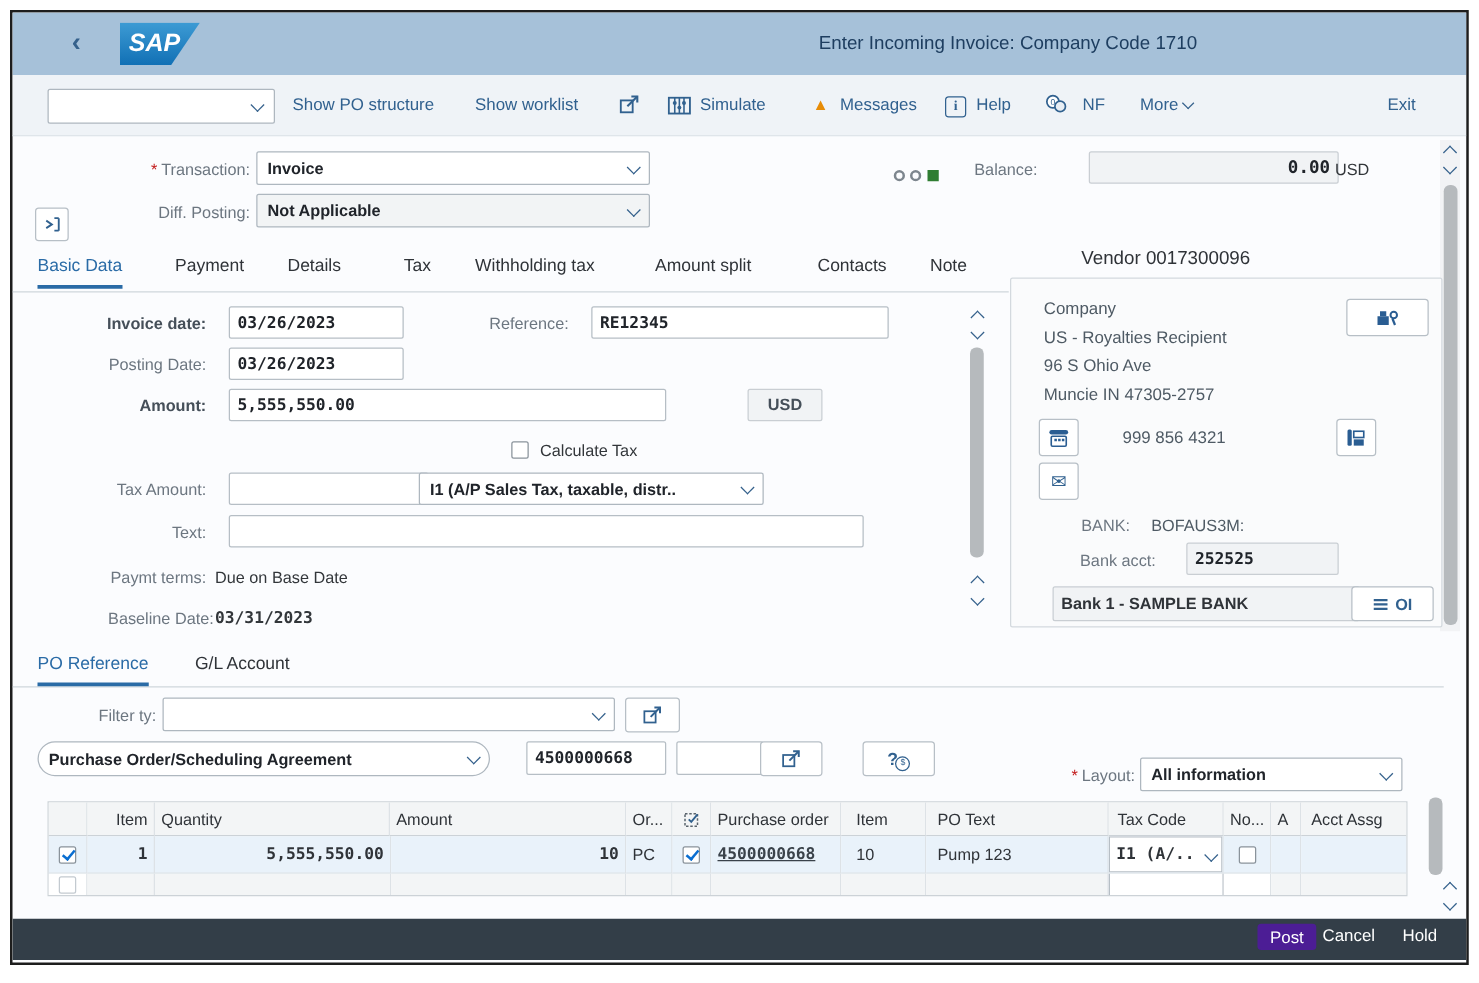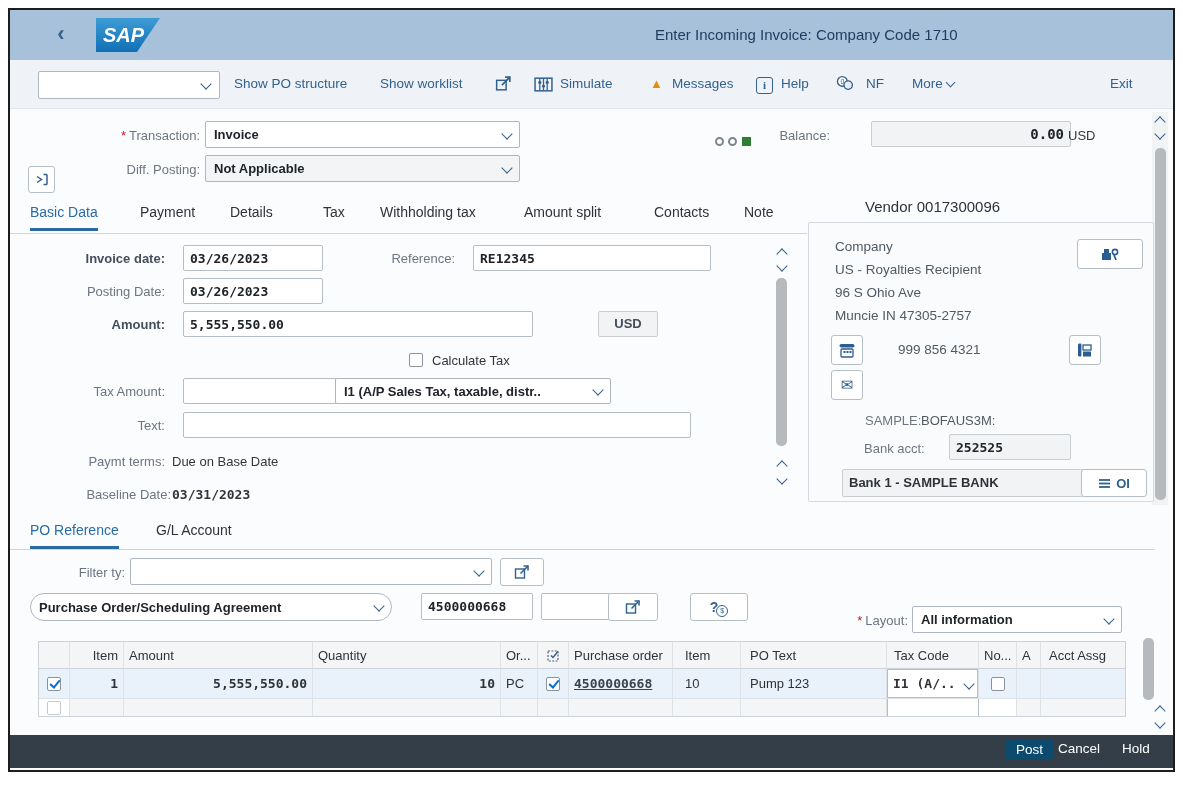--- a/index.html
+++ b/index.html
@@ -62,21 +62,21 @@
   .lnk{color:#3a424a;text-decoration:underline;cursor:pointer;}
   
   .sbtrack{position:absolute;background:#f2f3f5;}
   .sbthumb{position:absolute;background:#b6babd;border-radius:5px;cursor:pointer;}
   .schv{position:absolute;width:7px;height:7px;border-right:1.7px solid #35618c;border-bottom:1.7px solid #35618c;cursor:pointer;}
   .schv.up{transform:rotate(-135deg);}
   .schv.down{transform:rotate(45deg);}
   
   .footer{position:absolute;left:0;right:0;top:725px;height:33px;background:#333e48;}
   .fbtn{position:absolute;top:6px;font-size:13.5px;color:#fff;cursor:pointer;}
-  .fbtn.primary{background:#0c4a6e;border-radius:3px;padding:3px 10px;top:4px;}
+  .fbtn.primary{background:#4c1d95;border-radius:3px;padding:3px 10px;top:4px;}
   .iconblue{color:#31618f;}
   .infoi{display:inline-block;width:15px;height:15px;border:1.5px solid #31618f;border-radius:3px;
          color:#31618f;font-size:11px;font-weight:bold;text-align:center;line-height:14px;font-family:"Liberation Serif",serif;}
   .tl-circle{display:inline-block;width:9px;height:9px;border:2px solid #7d868e;border-radius:50%;box-sizing:border-box;}
   .tl-square{display:inline-block;width:9px;height:9px;background:#2f7d32;}
   .qmark{font-size:14px;font-weight:bold;color:#31618f;}
   .coin{display:inline-block;width:10px;height:10px;border:1px solid #31618f;border-radius:50%;
         font-size:7px;line-height:9px;color:#31618f;text-align:center;margin-left:-2px;margin-top:8px;}
 </style>
 </head>
@@ -238,21 +238,21 @@
     <div class="ibtn" style="left:260px;top:112px;width:32px;height:30px;">
       <svg width="18" height="16" viewBox="0 0 18 16">
             <rect x="2" y="1.5" width="3.4" height="13" rx="1.2" fill="#2a5d92"></rect>
             <rect x="7" y="3" width="8" height="5" fill="none" stroke="#2a5d92" stroke-width="1.3"></rect>
             <rect x="7" y="9.5" width="8" height="5" fill="#2a5d92"></rect>
           </svg>
     </div>
     <div class="ibtn" style="left:22px;top:147px;width:32px;height:30px;">
       <span class="iconblue" style="font-size:15px;">✉</span>
     </div>
-    <span class="abs" style="left:56px;top:190px;font-size:13px;color:#6c7680;">SAMPLE:</span>
+    <span class="abs" style="left:56px;top:190px;font-size:13px;color:#6c7680;">BANK:</span>
     <span class="abs" style="left:112px;top:190px;font-size:13px;color:#4e5a64;">BOFAUS3M:</span>
     <span class="abs" style="left:55px;top:218px;font-size:13px;color:#6c7680;">Bank acct:</span>
     <input class="inp ro" style="left: 127px; top: 211px; width: 122px; height: 26px;" readonly="" value="252525">
     <div class="inp ro" style="left:20px;top:246px;width:246px;height:28px;font-family:'Liberation Sans',sans-serif;font-weight:700;color:#2f3338;line-height:26px;">Bank 1 - SAMPLE BANK</div>
     <div class="ibtn" style="left:272px;top:246px;width:66px;height:28px;">
       <svg width="13" height="11" viewBox="0 0 13 11">
             <g stroke="#31618f" stroke-width="1.8">
               <line x1="1" y1="2" x2="12" y2="2"></line>
               <line x1="1" y1="5.5" x2="12" y2="5.5"></line>
               <line x1="1" y1="9" x2="12" y2="9"></line>
@@ -300,22 +300,22 @@
   <div class="lb" style="left:810px;top:603px;width:88px;"><span class="req">*</span><span>Layout:</span></div>
   <div class="dd" style="left:902px;top:596px;width:210px;height:27px;">
     <span>All information</span>
         <span class="chv"></span>
   </div>
 
   <div class="tbl">
     <div class="trow thead">
       <div class="tc" style="width:31px;"></div>
       <div class="tc" style="width:54px;justify-content:flex-end;">Item</div>
+      <div class="tc" style="width:188px;">Quantity</div>
       <div class="tc" style="width:189px;">Amount</div>
-      <div class="tc" style="width:188px;">Quantity</div>
       <div class="tc" style="width:37px;">Or...</div>
       <div class="tc" style="width:31px;justify-content:center;">
         <svg width="13" height="13" viewBox="0 0 13 13">
               <rect x="1" y="2" width="10" height="10" fill="none" stroke="#5a646d" stroke-width="1.2" stroke-dasharray="2 1.4"></rect>
               <path d="M4 6.5 l2 2 L11 2.5" fill="none" stroke="#31618f" stroke-width="1.5"></path>
             </svg>
       </div>
       <div class="tc" style="width:104px;">Purchase order</div>
       <div class="tc" style="width:68px;padding-left:12px;">Item</div>
       <div class="tc" style="width:146px;padding-left:9px;">PO Text</div>

